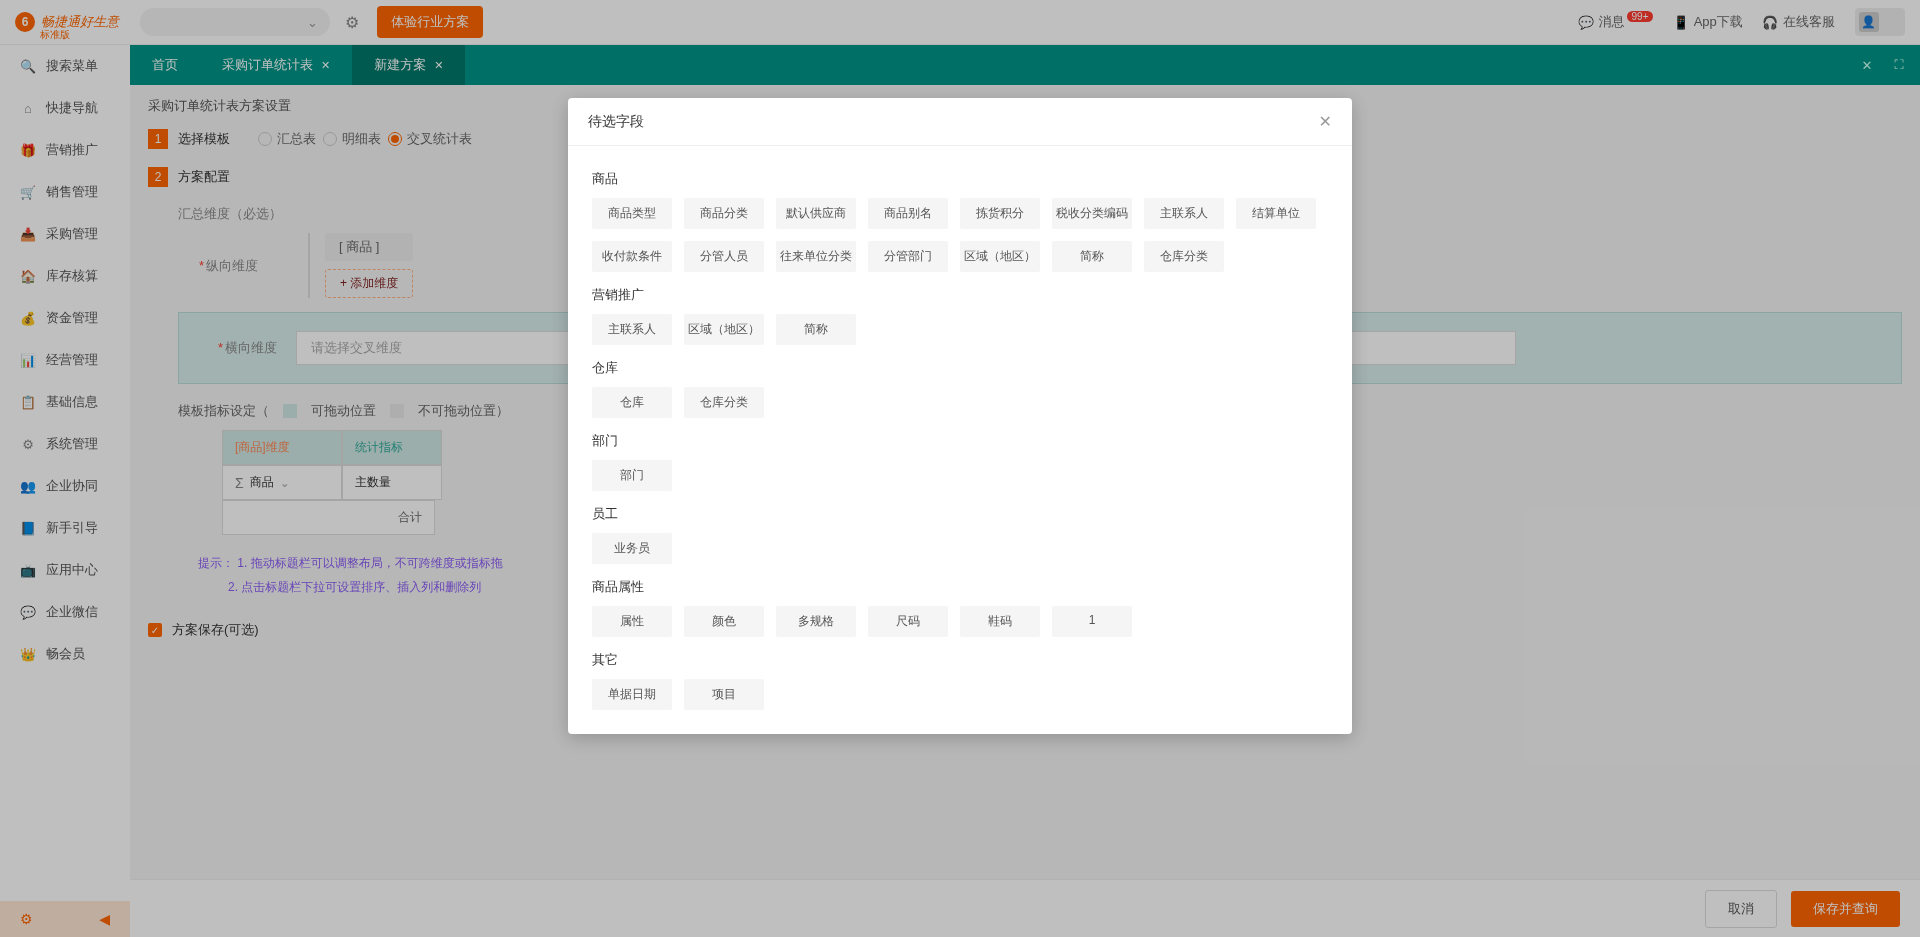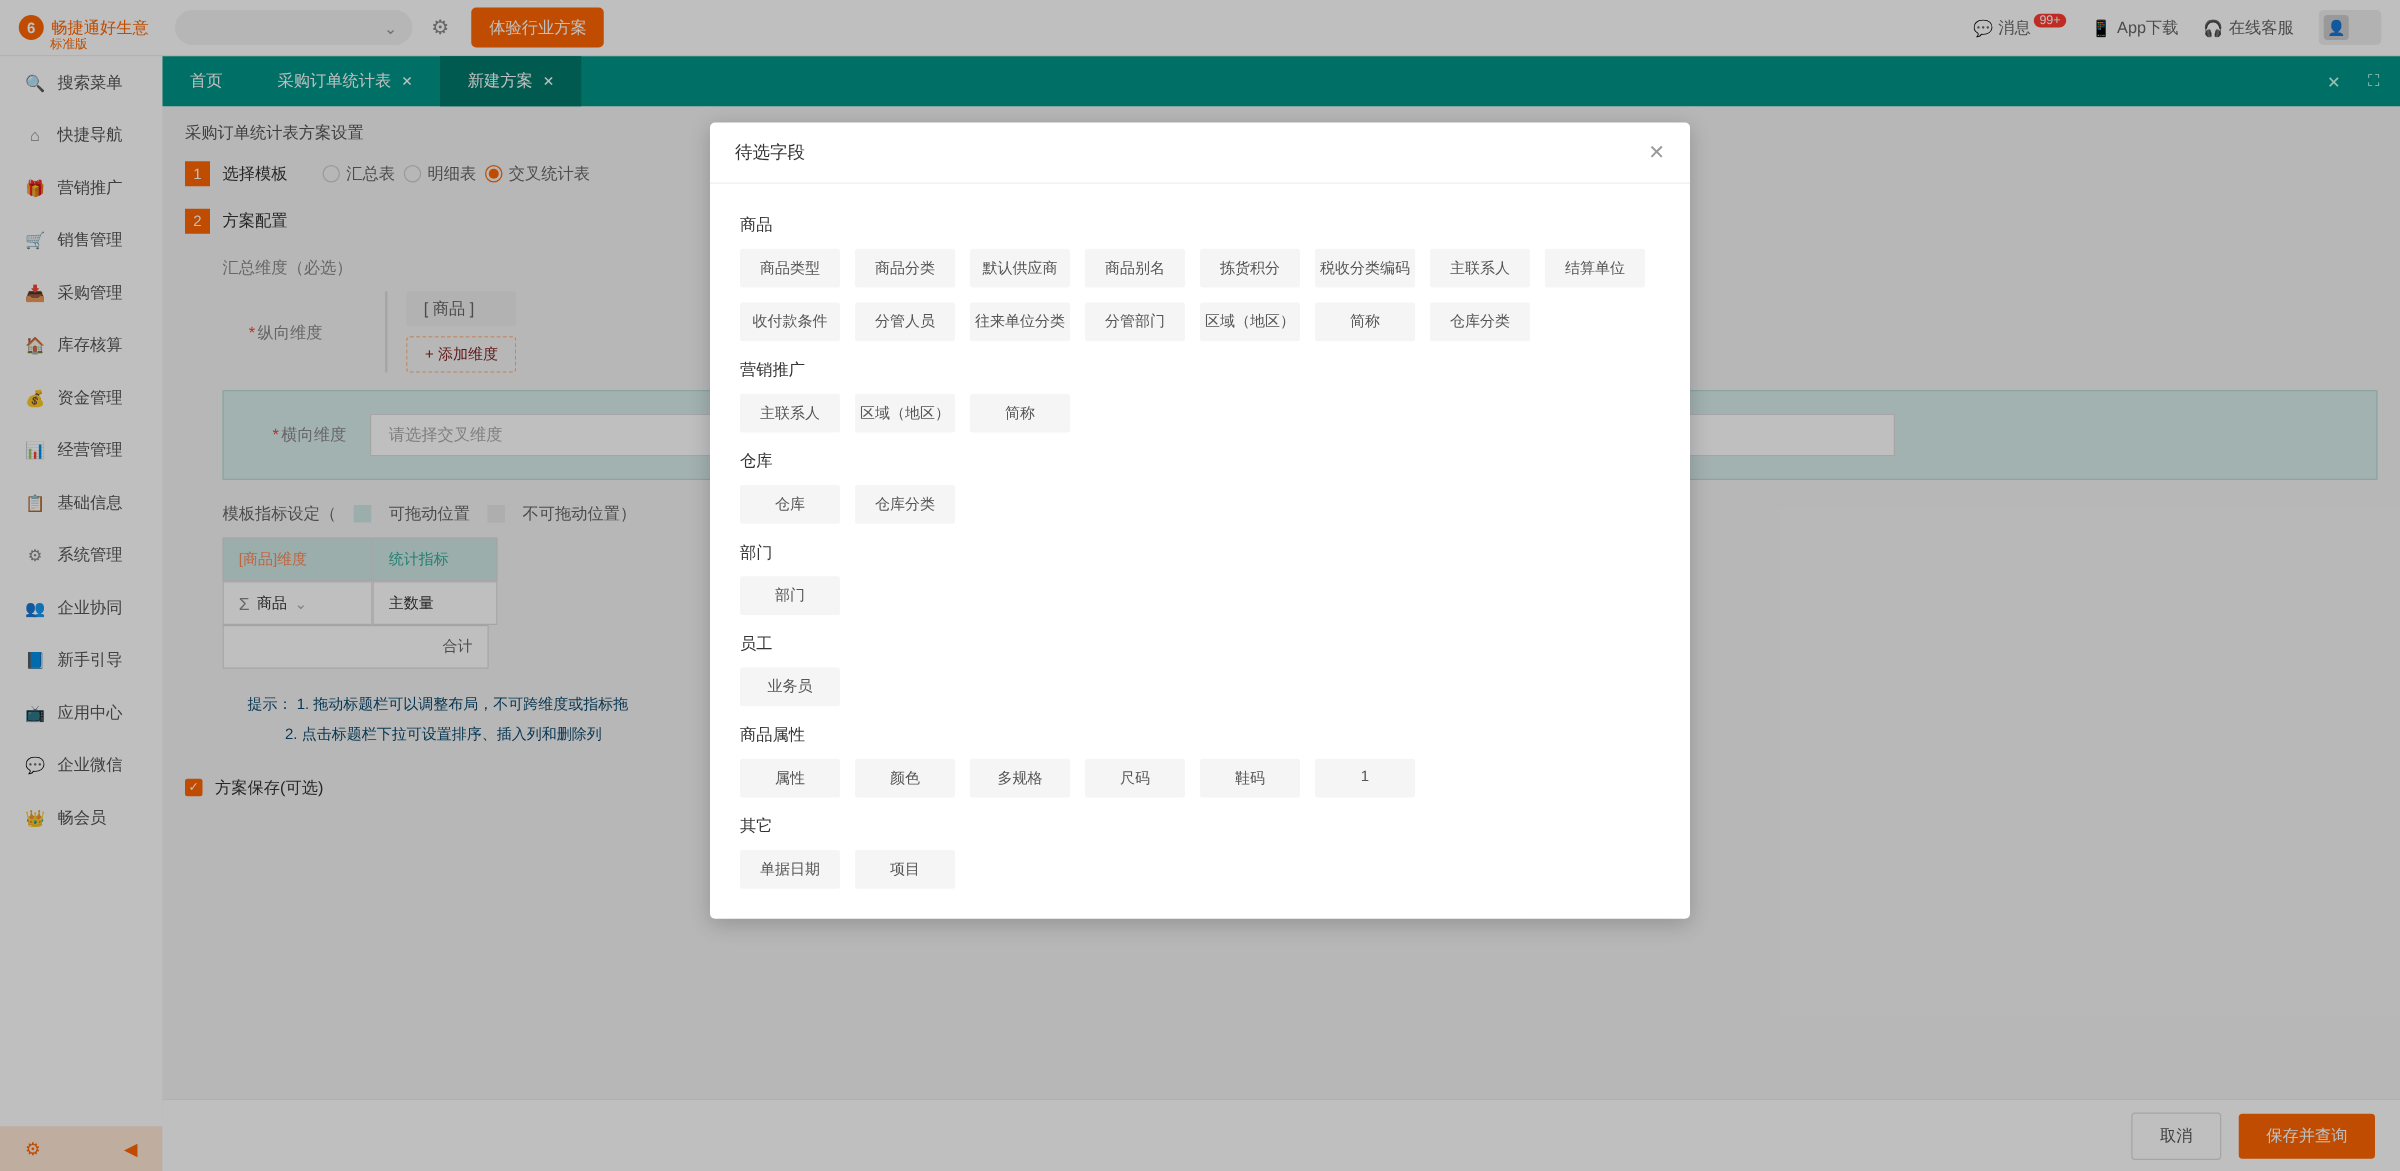--- a/index.html
+++ b/index.html
@@ -2,21 +2,21 @@
 <html><head>
 <meta charset="utf-8">
 <style>
 * { margin: 0; padding: 0; box-sizing: border-box; font-family: "Microsoft YaHei", Arial, sans-serif; }
 body { background: #f5f5f5; font-size: 13px; color: #333; overflow: hidden; height: 937px; width: 1920px; position: relative; }
 
 
 .top-header { height: 45px; background: #fff; display: flex; align-items: center; padding: 0 15px; border-bottom: 1px solid #eee; }
 .logo-area { display: flex; align-items: center; gap: 6px; width: 115px; }
 .logo-icon { width: 20px; height: 20px; background: #ff6600; border-radius: 50%; color: #fff; display: flex; align-items: center; justify-content: center; font-weight: bold; font-size: 12px; }
-.logo-text { color: #ff6600; font-size: 13px; font-weight: 500; }
+.logo-text { color: #ff6600; font-size: 13px; font-weight: 500; font-style: italic; }
 .logo-sub { color: #ff6600; font-size: 10px; position: absolute; top: 28px; left: 40px; }
 .dropdown-pill { background: #f3f3f3; border-radius: 16px; height: 28px; width: 190px; margin-left: 10px; display: flex; align-items: center; justify-content: flex-end; padding: 0 12px; color: #999; }
 .gear-btn { margin-left: 15px; color: #888; font-size: 16px; cursor: pointer; }
 .orange-btn { background: #ff6600; color: #fff; padding: 7px 14px; border-radius: 4px; margin-left: 18px; font-size: 13px; cursor: pointer; }
 .header-right { margin-left: auto; display: flex; align-items: center; gap: 20px; color: #666; font-size: 13px; }
 .header-right-item { display: flex; align-items: center; gap: 4px; cursor: pointer; }
 .badge { background: #ff3b30; color: #fff; border-radius: 8px; padding: 0 5px; font-size: 10px; margin-left: -2px; margin-top: -12px; }
 .avatar-box { width: 50px; height: 28px; background: #eee; border-radius: 4px; display: flex; align-items: center; padding: 0 4px; }
 .avatar-icon { width: 20px; height: 20px; background: #ccc; border-radius: 3px; display: flex; align-items: center; justify-content: center; color: #fff; font-size: 12px; }
 
@@ -63,30 +63,30 @@
 
 .cross-row-box { background: #d9eeed; border: 1px solid #b8dcd9; padding: 18px; display: flex; align-items: center; gap: 19px; }
 .cross-placeholder { background: #fff; border: 1px solid #ddd; padding: 7px 14px; color: #aaa; width: 1220px; }
 
 .legend-row { display: flex; align-items: center; gap: 14px; margin-top: 18px; color: #666; font-size: 13px; }
 .legend-box { width: 14px; height: 14px; display: inline-block; }
 .legend-box.drag { background: #cfe9e6; }
 .legend-box.nodrag { background: #e8e8e8; }
 
 .grid-preview { margin-top: 10px; }
-.gp-header { display: flex; }
+.gp-header { display: flex; margin-left: 44px; }
 .gp-cell { border: 1px solid #ddd; padding: 8px 12px; font-size: 12px; background: #fff; }
 .gp-prod { background: #cfe9e6; color: #ff8855; width: 120px; }
 .gp-stat { background: #cfe9e6; color: #3a9; width: 100px; }
 .gp-select { display: flex; align-items: center; gap: 6px; }
 .gp-sigma { color: #888; font-size: 14px; }
 .gp-main { background: #fff; }
 .gp-total { background: #fff; color: #666; }
 
-.hints { color: #0c4a6e; font-size: 12px; margin-top: 16px; line-height: 2; padding-left: 20px; }
+.hints { color: #8b5cf6; font-size: 12px; margin-top: 16px; line-height: 2; padding-left: 20px; }
 
 .save-row { display: flex; align-items: center; gap: 10px; margin-top: 22px; }
 .checkbox { width: 14px; height: 14px; background: #ff6600; border-radius: 2px; display: inline-flex; align-items: center; justify-content: center; color: #fff; font-size: 10px; }
 .name-input-row { display: flex; align-items: center; gap: 12px; margin-top: 12px; }
 .name-label { color: #666; }
 .name-input { border: 1px solid #ddd; padding: 6px 10px; width: 200px; color: #555; background: #fff; }
 
 
 .footer-bar { height: 58px; background: #fff; border-top: 1px solid #eee; display: flex; align-items: center; justify-content: flex-end; gap: 14px; padding: 0 20px; }
 .btn-plain { border: 1px solid #ddd; padding: 9px 22px; color: #555; background: #fff; cursor: pointer; border-radius: 3px; }

